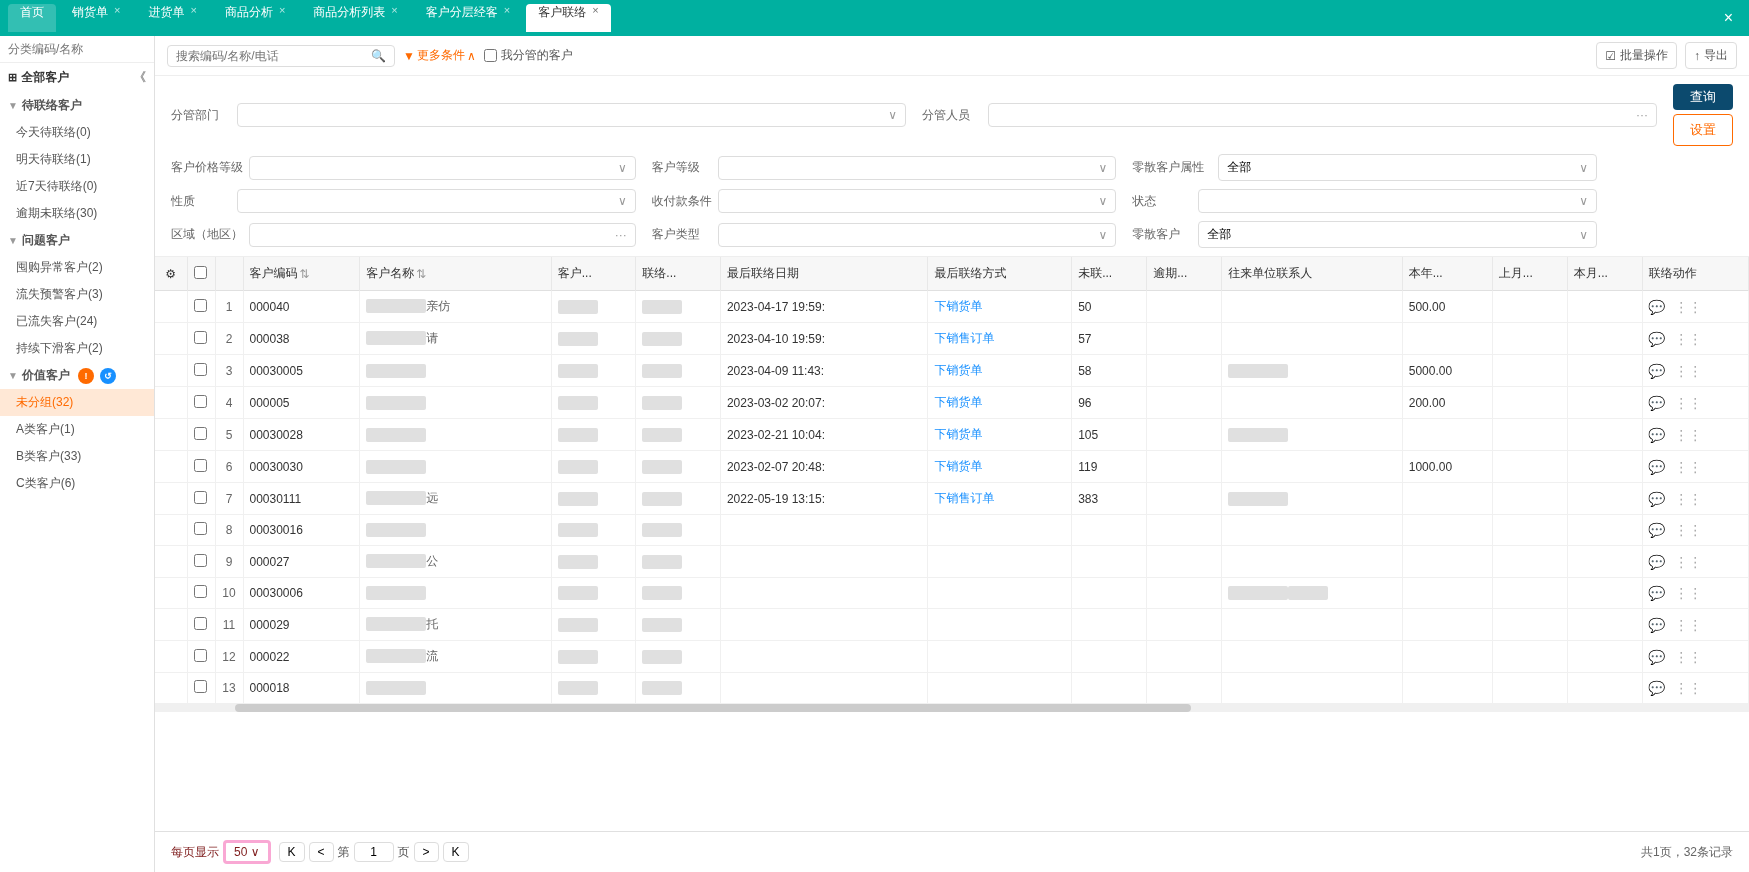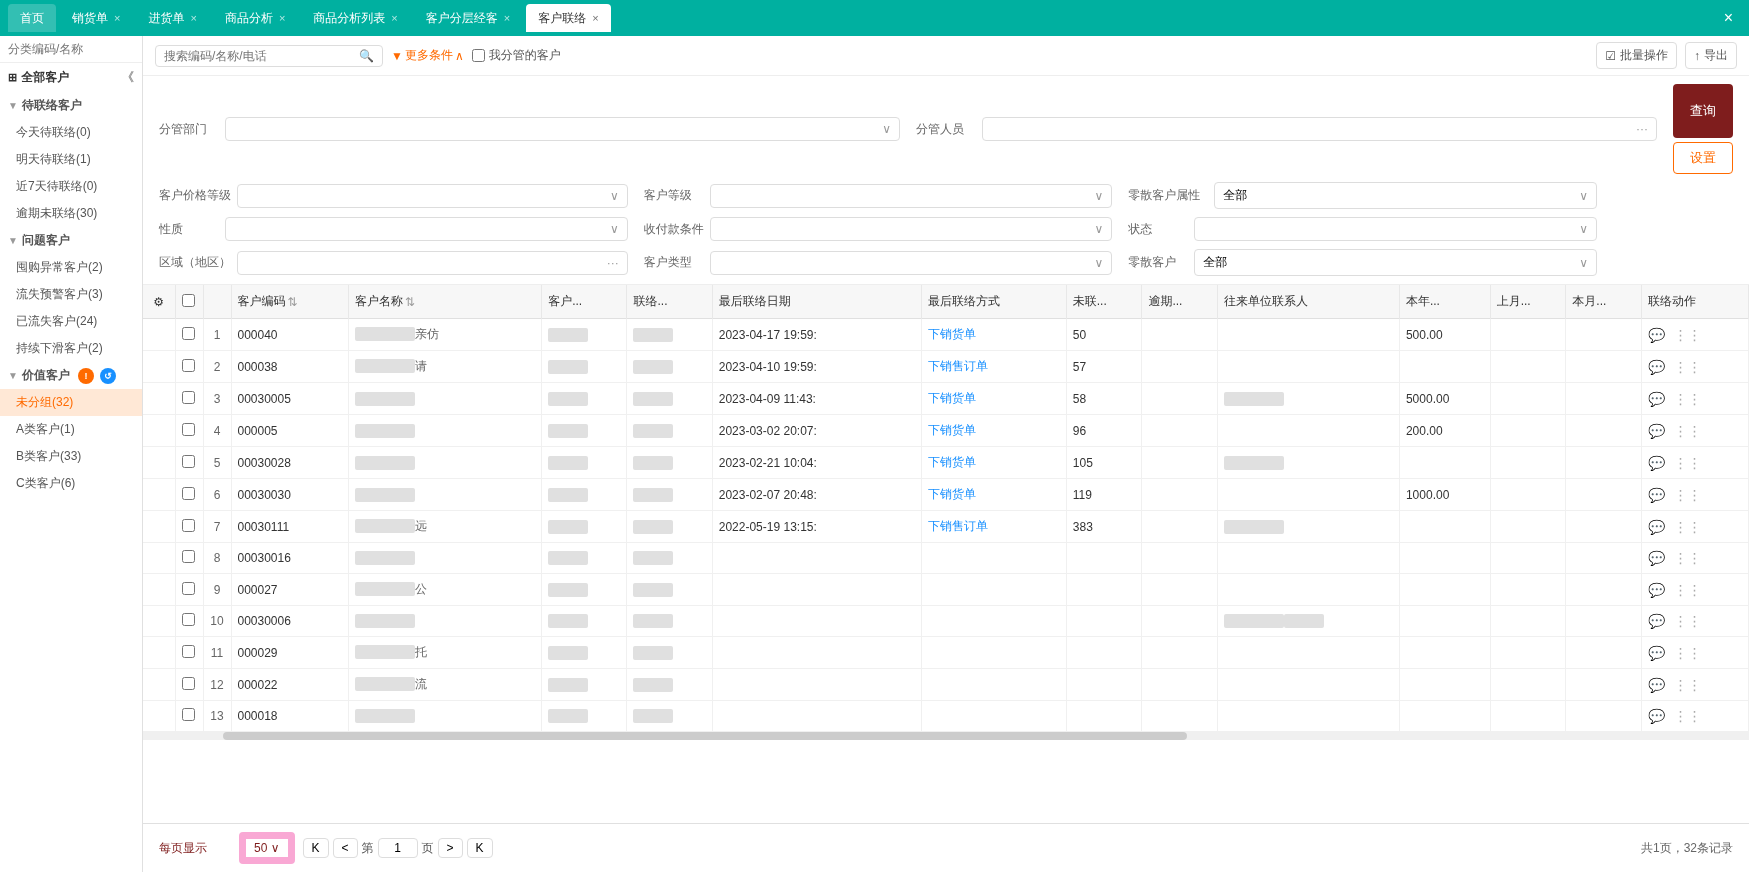--- a/index.html
+++ b/index.html
@@ -9,21 +9,21 @@
     .top-nav {
       display: flex;
       align-items: center;
       background: #00b0a0;
       height: 36px;
       padding: 0 8px;
       gap: 4px;
     }
     .nav-tab {
       display: flex;
-      align-items: center;
+      align-items: flex-start;
       padding: 0 12px;
       height: 28px;
       color: #fff;
       cursor: pointer;
       border-radius: 4px 4px 0 0;
       gap: 6px;
       font-size: 13px;
       white-space: nowrap;
     }
     .nav-tab.active {
@@ -46,21 +46,21 @@
 
     
     .main-layout {
       display: flex;
       height: calc(872px - 36px);
       background: #f0f0f0;
     }
 
     
     .sidebar {
-      width: 143px;
+      width: 155px;
       background: #fff;
       border-right: 1px solid #e0e0e0;
       overflow-y: auto;
       flex-shrink: 0;
     }
     .sidebar-search {
       display: flex;
       align-items: center;
       padding: 6px 8px;
       border-bottom: 1px solid #eee;
@@ -209,25 +209,25 @@
     .filter-select .arrow { color: #999; }
     .filter-input {
       flex: 1;
       border: 1px solid #ddd;
       border-radius: 4px;
       padding: 4px 8px;
     }
 
     
     .btn-query {
-      background: #7f1d1d;
+      background: #0c4a6e;
       color: #fff;
       border: none;
       border-radius: 4px;
-      padding: 18px 16px;
+      padding: 4px 16px;
       cursor: pointer;
       font-size: 13px;
     }
     .btn-reset {
       background: #fff;
       color: #ff6a00;
       border: 1px solid #ff6a00;
       border-radius: 4px;
       padding: 6px 16px;
       cursor: pointer;
@@ -315,25 +315,24 @@
       background: #fff;
       gap: 8px;
     }
     .page-size-select {
       display: flex;
       align-items: center;
       gap: 4px;
       color: #7f1d1d;
     }
     .page-size-box {
-      border: 7px solid #f9a8d4;
+      border: 3px solid #f9a8d4;
       border-radius: 4px;
       padding: 2px 8px;
       cursor: pointer;
-      margin-left: 28px;
     }
     .page-controls {
       display: flex;
       align-items: center;
       gap: 4px;
       color: #555;
     }
     .page-btn {
       border: 1px solid #ddd;
       border-radius: 4px;

